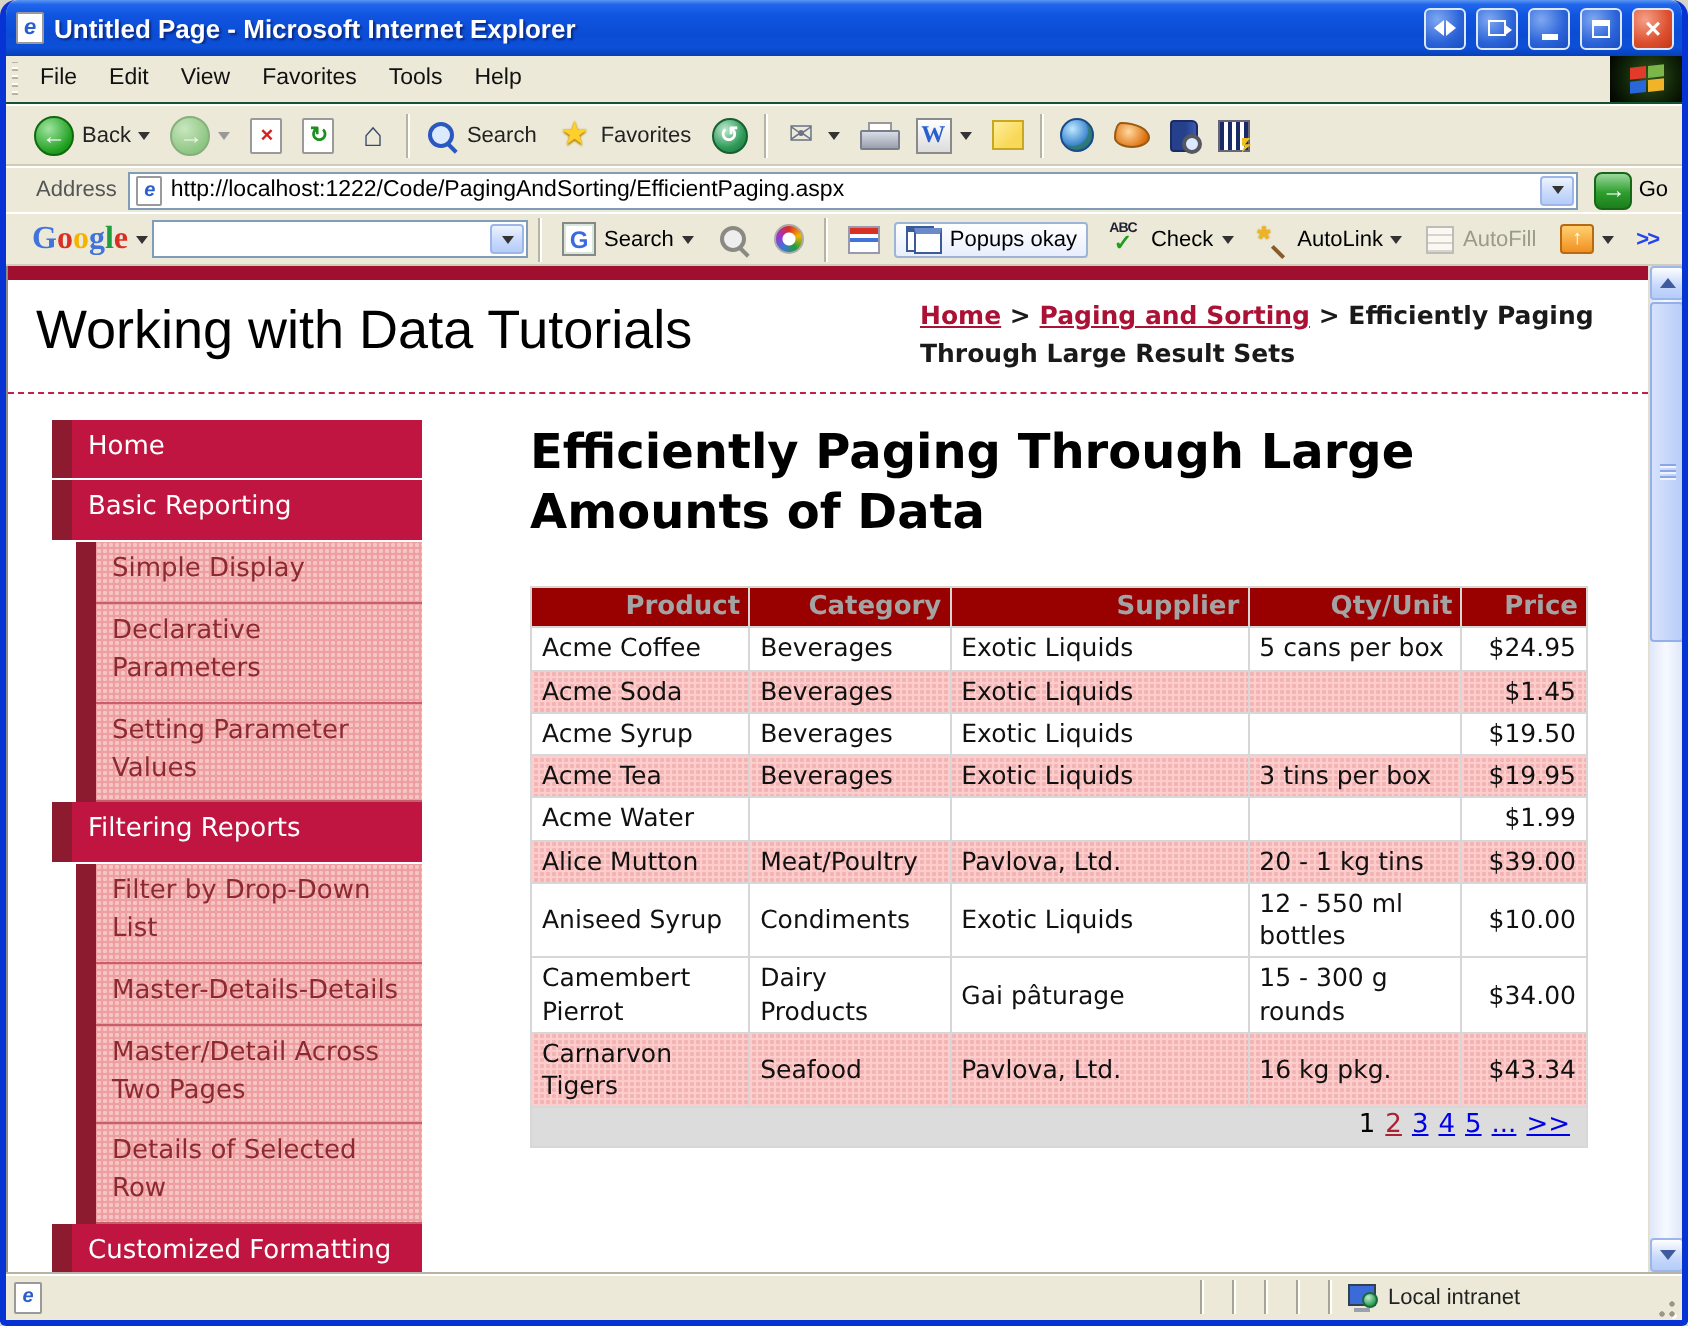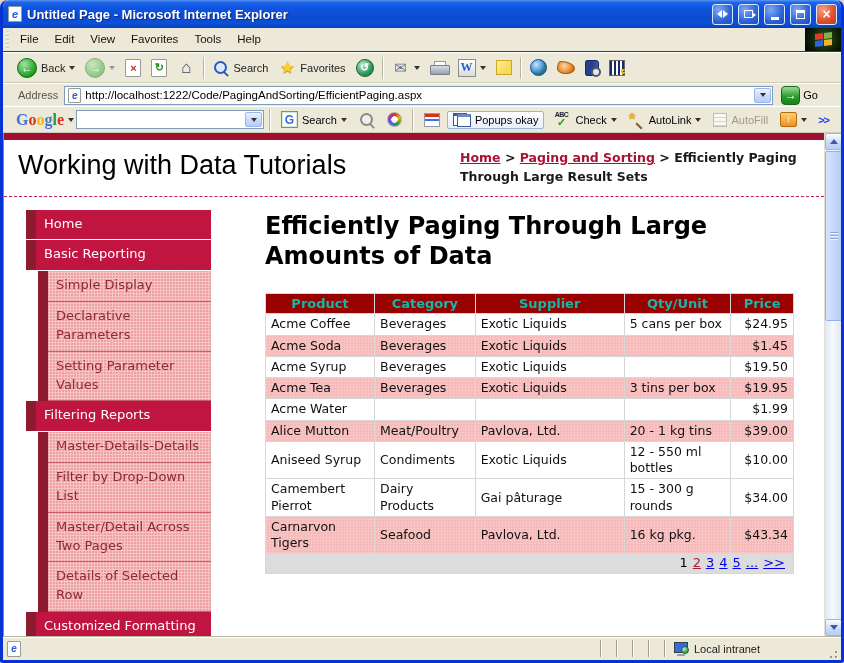--- a/index.html
+++ b/index.html
@@ -102,21 +102,21 @@
     background:#dceaff; border:2px solid #55585e;}
   .ic-binary{ width:16px;height:16px; border:1px solid #667;
     background:
       repeating-linear-gradient(90deg, #1a2a66 0 2px, #fff 2px 4px),
       #fff;
     background-size:4px 4px; position:relative;}
   .ic-binary::after{ content:""; position:absolute; right:-2px; bottom:-2px; width:5px;height:8px;
     background:#f0c020; clip-path:polygon(0 0,100% 0,40% 45%,100% 45%,0 100%,35% 55%,0 55%);}
 
   
-  .addressbar{ height:23px; flex:none; font-size:11px; gap:4px; padding-right:19px;}
+  .addressbar{ height:23px; flex:none; font-size:11px; gap:4px; padding-right:3px;}
   .addr-label{ color:#555; padding:0 2px 0 2px; }
   .addr-input{ flex:1; height:19px; background:#fff; border:1px solid #7f9db9; display:flex; align-items:center; gap:4px; padding:0 1px 0 3px;}
   .addr-url{ flex:1; font-size:11.5px; color:#000; white-space:nowrap; overflow:hidden;}
   .addr-drop{ width:17px; height:15px; background:linear-gradient(180deg,#eef3fd,#c6d8fb 60%,#b5cdf9);
     border:1px solid #9cb6ec; border-radius:2px; display:flex; align-items:center; justify-content:center;}
   .go-btn{ display:flex; align-items:center; gap:3px; padding:0 4px; }
   .ic-go{ width:19px;height:19px;border-radius:4px; color:#fff; font-weight:bold; font-size:12px;
     background:linear-gradient(180deg,#9cd89c,#2d9e2d 55%,#1d7e1d); border:1px solid #186618;}
 
   
@@ -167,21 +167,21 @@
   .nav-item .lbl{ flex:1; padding:5px 8px 6px; line-height:1.45;}
   .nav-item.lvl1 .lbl{ background:#c01441; color:#fff; }
   .nav-item.lvl2{ margin-left:12px; margin-bottom:0;}
   .nav-item.lvl2 .lbl{ background-color:#ef9f9f; color:#8c2a32; border-bottom:1px solid #c75f6a;
     background-image:radial-gradient(rgba(255,255,255,.38) 1px, transparent 1.2px); background-size:3px 3px;}
 
   .main{ flex:1; margin-left:54px; margin-right:16px; min-width:0;}
   .heading{ font-size:24px; font-weight:bold; line-height:1.27; color:#000; width:480px; margin:1px 0 22px;}
 
   table.products{ border-collapse:collapse; width:529px; font-size:12.5px; }
-  .products th{ background:#990000; color:#14b8a6; font-weight:bold; font-size:13px; text-align:center;
+  .products th{ background:#990000; color:#a3a3a3; font-weight:bold; font-size:13px; text-align:right;
     border:1px solid #d7d7d7; padding:2px 4px; }
   .products td{ border:1px solid #d7d7d7; padding:2px 5px; color:#111; line-height:1.3; vertical-align:middle;}
   .products tr.alt td{ background-color:#ffcccc;
     background-image:radial-gradient(rgba(225,150,150,.45) 1px, transparent 1.2px); background-size:3px 3px;}
   .products td.num{ text-align:right; white-space:nowrap;}
   .products tfoot td{ background:#dcdcdc; text-align:right; padding:1px 8px; font-size:13px;}
   .pager span.cur{ color:#000; margin-left:5px;}
   .pager a{ color:#0000e8; text-decoration:underline; margin-left:5px; cursor:pointer;}
   .pager a.visited{ color:#aa2233; }
 
@@ -428,25 +428,25 @@
           <div class="nav-item lvl2">
               <span class="strip"></span>
               <span class="lbl">Setting Parameter Values</span>
             </div>
           <div class="nav-item lvl1">
               <span class="strip"></span>
               <span class="lbl">Filtering Reports</span>
             </div>
           <div class="nav-item lvl2">
               <span class="strip"></span>
+              <span class="lbl">Filter by Drop-Down List</span>
+            </div>
+          <div class="nav-item lvl2">
+              <span class="strip"></span>
               <span class="lbl">Master-Details-Details</span>
-            </div>
-          <div class="nav-item lvl2">
-              <span class="strip"></span>
-              <span class="lbl">Filter by Drop-Down List</span>
             </div>
           <div class="nav-item lvl2">
               <span class="strip"></span>
               <span class="lbl">Master/Detail Across Two Pages</span>
             </div>
           <div class="nav-item lvl2">
               <span class="strip"></span>
               <span class="lbl">Details of Selected Row</span>
             </div>
           <div class="nav-item lvl1">

